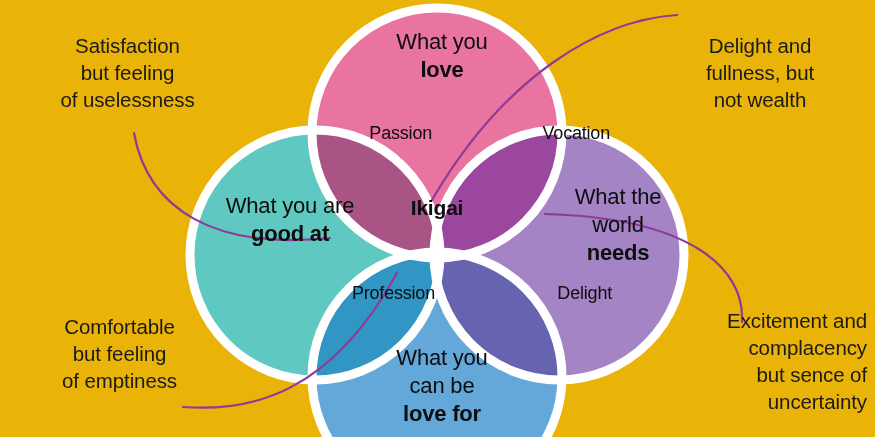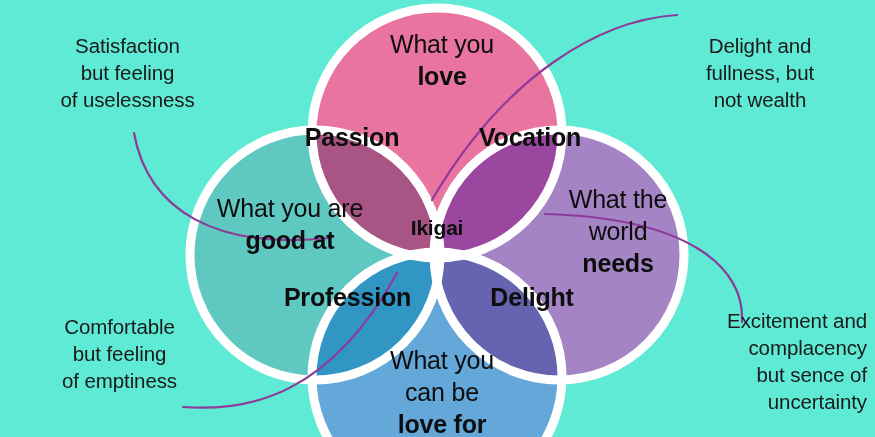--- a/index.html
+++ b/index.html
@@ -12,21 +12,21 @@
     width: 875px;
     height: 437px;
     overflow: hidden;
     font-family: "Liberation Sans", "DejaVu Sans", sans-serif;
     position: relative;
   }
   #stage {
     position: relative;
     width: 875px;
     height: 437px;
-    background: #5eead4;
+    background: #eab308;
   }
   svg.diagram {
     position: absolute;
     left: 0;
     top: 0;
     width: 875px;
     height: 437px;
   }
   .corner-caption {
     position: absolute;
@@ -42,46 +42,47 @@
   #cap-bl { left: 12px;  top: 313px; width: 215px; }
   #cap-br { left: 655px; top: 307px; width: 212px; text-align: right; }
 
   .venn-label {
     position: absolute;
     text-align: center;
     color: #0d0d0d;
     pointer-events: none;
   }
   .outer-label {
-    font-size: 25px;
+    font-size: 22px;
     line-height: 1.28;
     letter-spacing: -0.2px;
   }
   .outer-label b { font-weight: bold; }
   .overlap-label {
-    font-size: 25px;
-    font-weight: bold;
+    font-size: 18px;
+    font-weight: normal;
     letter-spacing: -0.2px;
+    text-align: right;
   }
   .center-label {
     font-size: 21px;
     font-weight: bold;
     letter-spacing: -0.2px;
   }
 
   #lbl-love      { left: 352px; top: 28px;  width: 180px; }
   #lbl-good      { left: 200px; top: 192px; width: 180px; }
   #lbl-needs     { left: 548px; top: 164px; width: 140px; margin-top: 19px; }
   #lbl-paid      { left: 352px; top: 344px; width: 180px; }
 
   #lbl-passion   { left: 272px; top: 123px; width: 160px; }
   #lbl-mission   { left: 450px; top: 123px; width: 160px; }
   #lbl-profession{ left: 260px; top: 283px; width: 175px; }
   #lbl-vocation  { left: 452px; top: 283px; width: 160px; }
-  #lbl-ikigai    { left: 377px; top: 216px; width: 120px; }
+  #lbl-ikigai    { left: 377px; top: 196px; width: 120px; }
 </style>
 </head>
 <body>
 
 <div id="stage">
 
   <svg class="diagram" viewBox="0 0 875 437" xmlns="http://www.w3.org/2000/svg">
     <defs>
 
       <clipPath id="clip-love">

